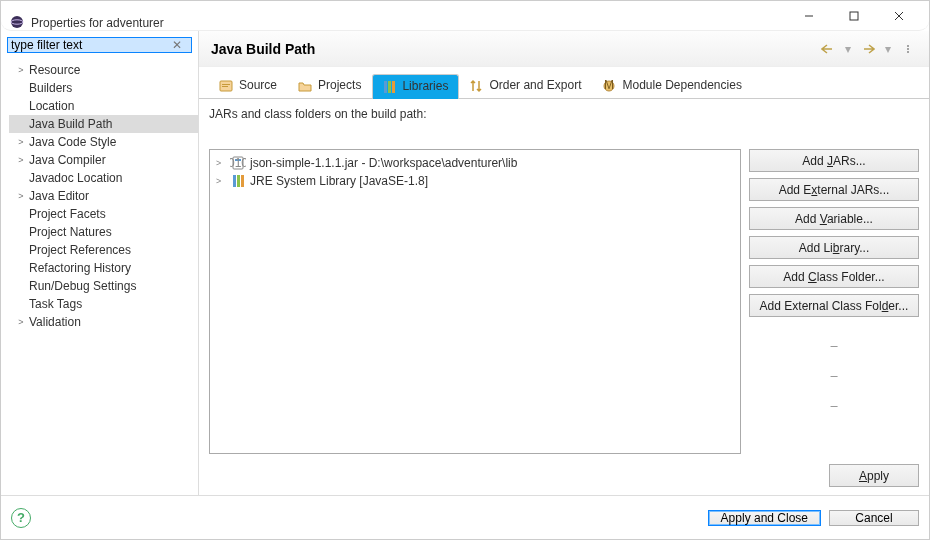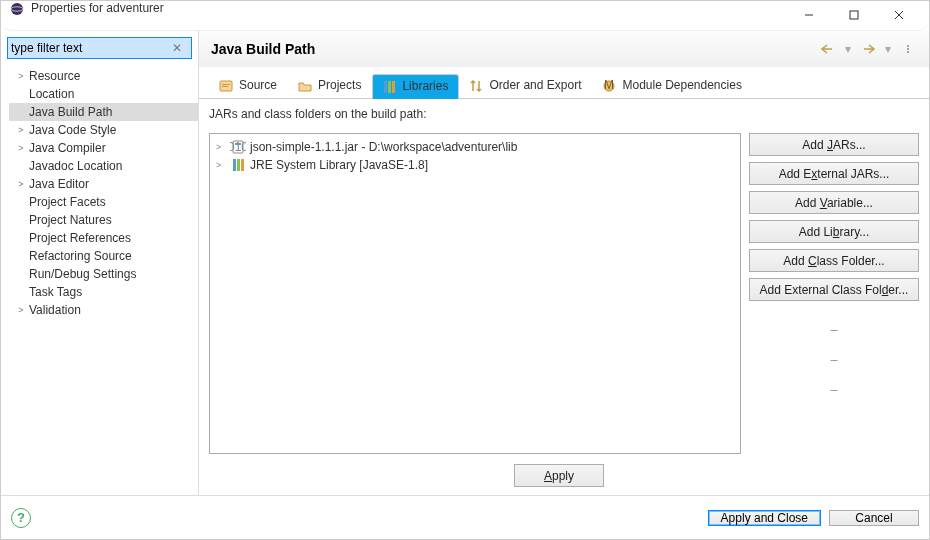--- a/index.html
+++ b/index.html
@@ -1,52 +1,52 @@
 <!DOCTYPE html>
 <html><head>
 <meta charset="utf-8">
 <style>
 * { box-sizing: border-box; margin: 0; padding: 0; font-family: "Segoe UI", Tahoma, sans-serif; font-size: 12px; }
 body { background: #fff; width: 930px; height: 540px; display: flex; flex-direction: column; border: 1px solid #ccc; overflow: hidden; }
-.titlebar { height: 30px; display: flex; align-items: flex-start; padding: 0 8px; border-bottom: 1px solid #eee; border-radius: 10px; }
+.titlebar { height: 30px; display: flex; align-items: flex-end; padding: 0 8px; border-bottom: 1px solid #eee; border-radius: 10px; }
 .titlebar .app-icon { width: 16px; height: 16px; margin-right: 6px; }
 .titlebar .title { flex: 1; color: #333; }
 .titlebar .winbtn { width: 45px; height: 28px; display: flex; align-items: center; justify-content: center; }
 .titlebar .winbtn svg { width: 10px; height: 10px; }
 .main { flex: 1; display: flex; overflow: hidden; }
 .sidebar { width: 198px; border-right: 1px solid #ddd; display: flex; flex-direction: column; }
 .filter-wrap { padding: 6px; }
-.filter { width: 100%; height: 22px; border: 1px solid #0a84ff; padding: 1px 18px 1px 3px; outline: none; color: #888; background: #fff; position: relative; }
+.filter { width: 100%; height: 16px; border: 1px solid #0a84ff; padding: 1px 18px 1px 3px; outline: none; color: #888; background: #fff; position: relative; }
 .filter-box { position: relative; }
 .filter-x { position: absolute; right: 10px; top: 50%; transform: translateY(-50%); color: #777; font-size: 12px; }
 .tree { flex: 1; overflow: auto; padding: 2px 0 2px 8px; }
 .titem { display: flex; align-items: center; height: 18px; padding-left: 6px; color: #333; cursor: default; }
 .titem .exp { width: 12px; text-align: center; color: #777; font-size: 9px; }
 .titem .lbl { padding-left: 2px; }
 .titem.sel { background: #dcdcdc; }
 .content { flex: 1; display: flex; flex-direction: column; }
 .hdr { height: 36px; display: flex; align-items: center; padding: 0 12px; border-bottom: 1px solid #eee; background: linear-gradient(#fdfdfd,#f0f0f0); }
 .hdr .htitle { font-weight: bold; font-size: 14px; flex: 1; }
 .hdr .navbtn { width: 18px; height: 18px; margin-left: 2px; display: flex; align-items: center; justify-content: center; color: #aaa; }
 .tabbar { display: flex; align-items: flex-end; padding: 6px 10px 0 10px; border-bottom: 1px solid #ccc; gap: 0; }
 .tab { display: flex; padding: 4px 10px 4px 8px; border: 1px solid transparent; border-bottom: none; gap: 5px; color: #333; }
 .tab.active { border-color: #ccc; background: #0ea5e9; border-radius: 3px 3px 0 0; position: relative; top: 1px; }
 .tab .ticon { width: 16px; height: 16px; }
 .body { flex: 1; display: flex; padding: 8px 10px 6px 10px; gap: 8px; overflow: hidden; flex-direction: column; }
 .body-row { display: flex; gap: 8px; flex: 1; overflow: hidden; }
-.caption { color: #333; margin-bottom: 4px; }
+.caption { color: #333; margin-bottom: 20px; }
 .listbox { flex: 1; border: 1px solid #aaa; background: #fff; padding: 4px 6px; overflow: auto; }
 .litem { display: flex; align-items: center; height: 18px; color: #333; gap: 4px; }
 .litem .exp { width: 10px; color: #888; font-size: 9px; }
 .litem .licon { width: 16px; height: 16px; }
 .btncol { width: 170px; display: flex; flex-direction: column; gap: 6px; }
 .btn { height: 23px; border: 1px solid #adadad; background: linear-gradient(#f5f5f5,#e9e9e9); display: flex; align-items: center; justify-content: center; color: #222; cursor: default; }
 .btn u { text-decoration: underline; }
 .dash { text-align: center; color: #888; margin-top: 10px; letter-spacing: 0; }
-.applyrow { display: flex; justify-content: center; padding: 4px 10px 8px 0; }
+.applyrow { display: flex; justify-content: flex-end; padding: 4px 10px 8px 0; }
 .footer { border-top: 1px solid #ddd; height: 44px; display: flex; align-items: center; padding: 0 10px; }
 .help { width: 20px; height: 20px; border: 1.5px solid #4a6; border-radius: 50%; display: flex; align-items: center; justify-content: center; color: #4a6; font-weight: bold; font-size: 13px; }
 .footer .spacer { flex: 1; }
 .fbtn { height: 16px; min-width: 90px; padding: 0 12px; border: 1px solid #adadad; background: linear-gradient(#f5f5f5,#e9e9e9); display: flex; align-items: center; justify-content: center; margin-left: 8px; }
 .fbtn.primary { border-color: #0a84ff; box-shadow: inset 0 0 0 1px #7abfff; }
 </style>
 </head>
 <body>
 
 <div class="titlebar">
@@ -83,20 +83,24 @@
         <span class="filter-x">✕</span>
       </div>
     </div>
     <div class="tree" id="tree">
         <div class="titem">
           <span class="exp">&gt;</span>
           <span class="lbl">Resource</span>
         </div>
         <div class="titem">
           <span class="exp"></span>
+          <span class="lbl">Builders</span>
+        </div>
+        <div class="titem">
+          <span class="exp"></span>
           <span class="lbl">Location</span>
         </div>
         <div class="titem sel">
           <span class="exp"></span>
           <span class="lbl">Java Build Path</span>
         </div>
         <div class="titem">
           <span class="exp">&gt;</span>
           <span class="lbl">Java Code Style</span>
         </div>
@@ -119,21 +123,21 @@
         <div class="titem">
           <span class="exp"></span>
           <span class="lbl">Project Natures</span>
         </div>
         <div class="titem">
           <span class="exp"></span>
           <span class="lbl">Project References</span>
         </div>
         <div class="titem">
           <span class="exp"></span>
-          <span class="lbl">Refactoring Source</span>
+          <span class="lbl">Refactoring History</span>
         </div>
         <div class="titem">
           <span class="exp"></span>
           <span class="lbl">Run/Debug Settings</span>
         </div>
         <div class="titem">
           <span class="exp"></span>
           <span class="lbl">Task Tags</span>
         </div>
         <div class="titem">

